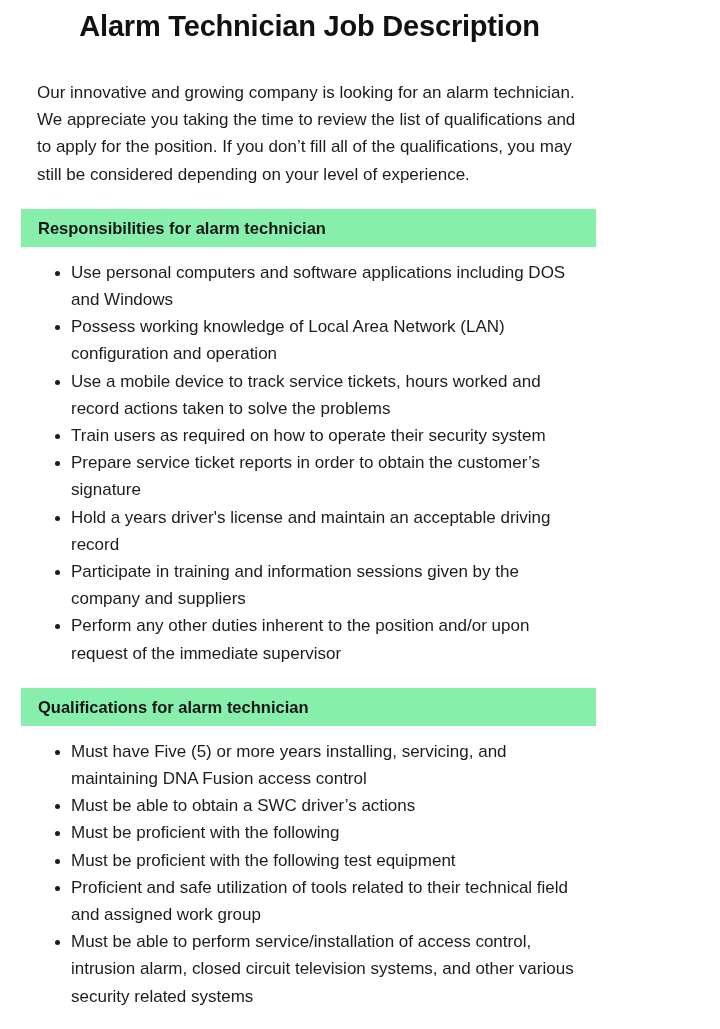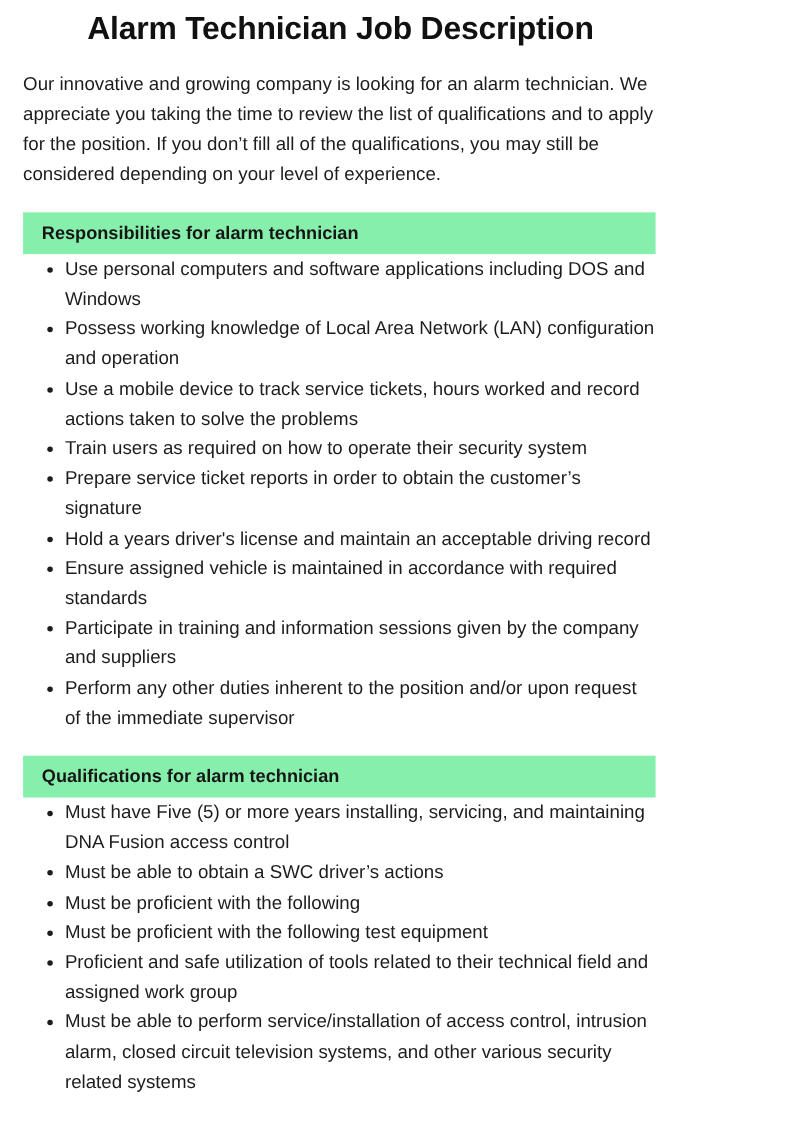--- a/index.html
+++ b/index.html
@@ -28,21 +28,21 @@
     font-weight: bold;
     text-align: center;
     color: #111111;
     letter-spacing: -0.2px;
     margin: 0;
     padding: 8px 20px 0 20px;
     line-height: 36px;
   }
 
   .intro {
-    margin: 0;
+    margin: 16px;
     padding: 19px 24px 0 21px;
     font-size: 17px;
     line-height: 27.2px;
     color: #1c1c1c;
     max-width: 676px;
   }
 
   .section {
     margin: 0;
     padding: 0;
@@ -60,21 +60,21 @@
 
   .section-header-label {
     font-size: 16.5px;
     font-weight: 600;
     color: #161616;
     line-height: 20px;
   }
 
   ul.bullets {
     list-style: none;
-    margin: 0;
+    margin: 12px;
     padding: 0;
   }
 
   ul.bullets li {
     position: relative;
     font-size: 17px;
     line-height: 27.2px;
     color: #1c1c1c;
     padding-left: 59px;
     padding-right: 24px;
@@ -113,21 +113,20 @@
     <div class="section-header">
       <span class="section-header-label">Responsibilities for alarm technician</span>
     </div>
     <ul class="bullets list-responsibilities">
       <li>Use personal computers and software applications including DOS and Windows</li>
       <li>Possess working knowledge of Local Area Network (LAN) configuration and operation</li>
       <li>Use a mobile device to track service tickets, hours worked and record actions taken to solve the problems</li>
       <li>Train users as required on how to operate their security system</li>
       <li>Prepare service ticket reports in order to obtain the customer’s signature</li>
       <li>Hold a years driver's license and maintain an acceptable driving record</li>
-      <li>Ensure assigned vehicle is maintained in accordance with required standards</li>
       <li>Participate in training and information sessions given by the company and suppliers</li>
       <li>Perform any other duties inherent to the position and/or upon request of the immediate supervisor</li>
     </ul>
   </div>
 
   <div class="section">
     <div class="section-header">
       <span class="section-header-label">Qualifications for alarm technician</span>
     </div>
     <ul class="bullets list-qualifications">

